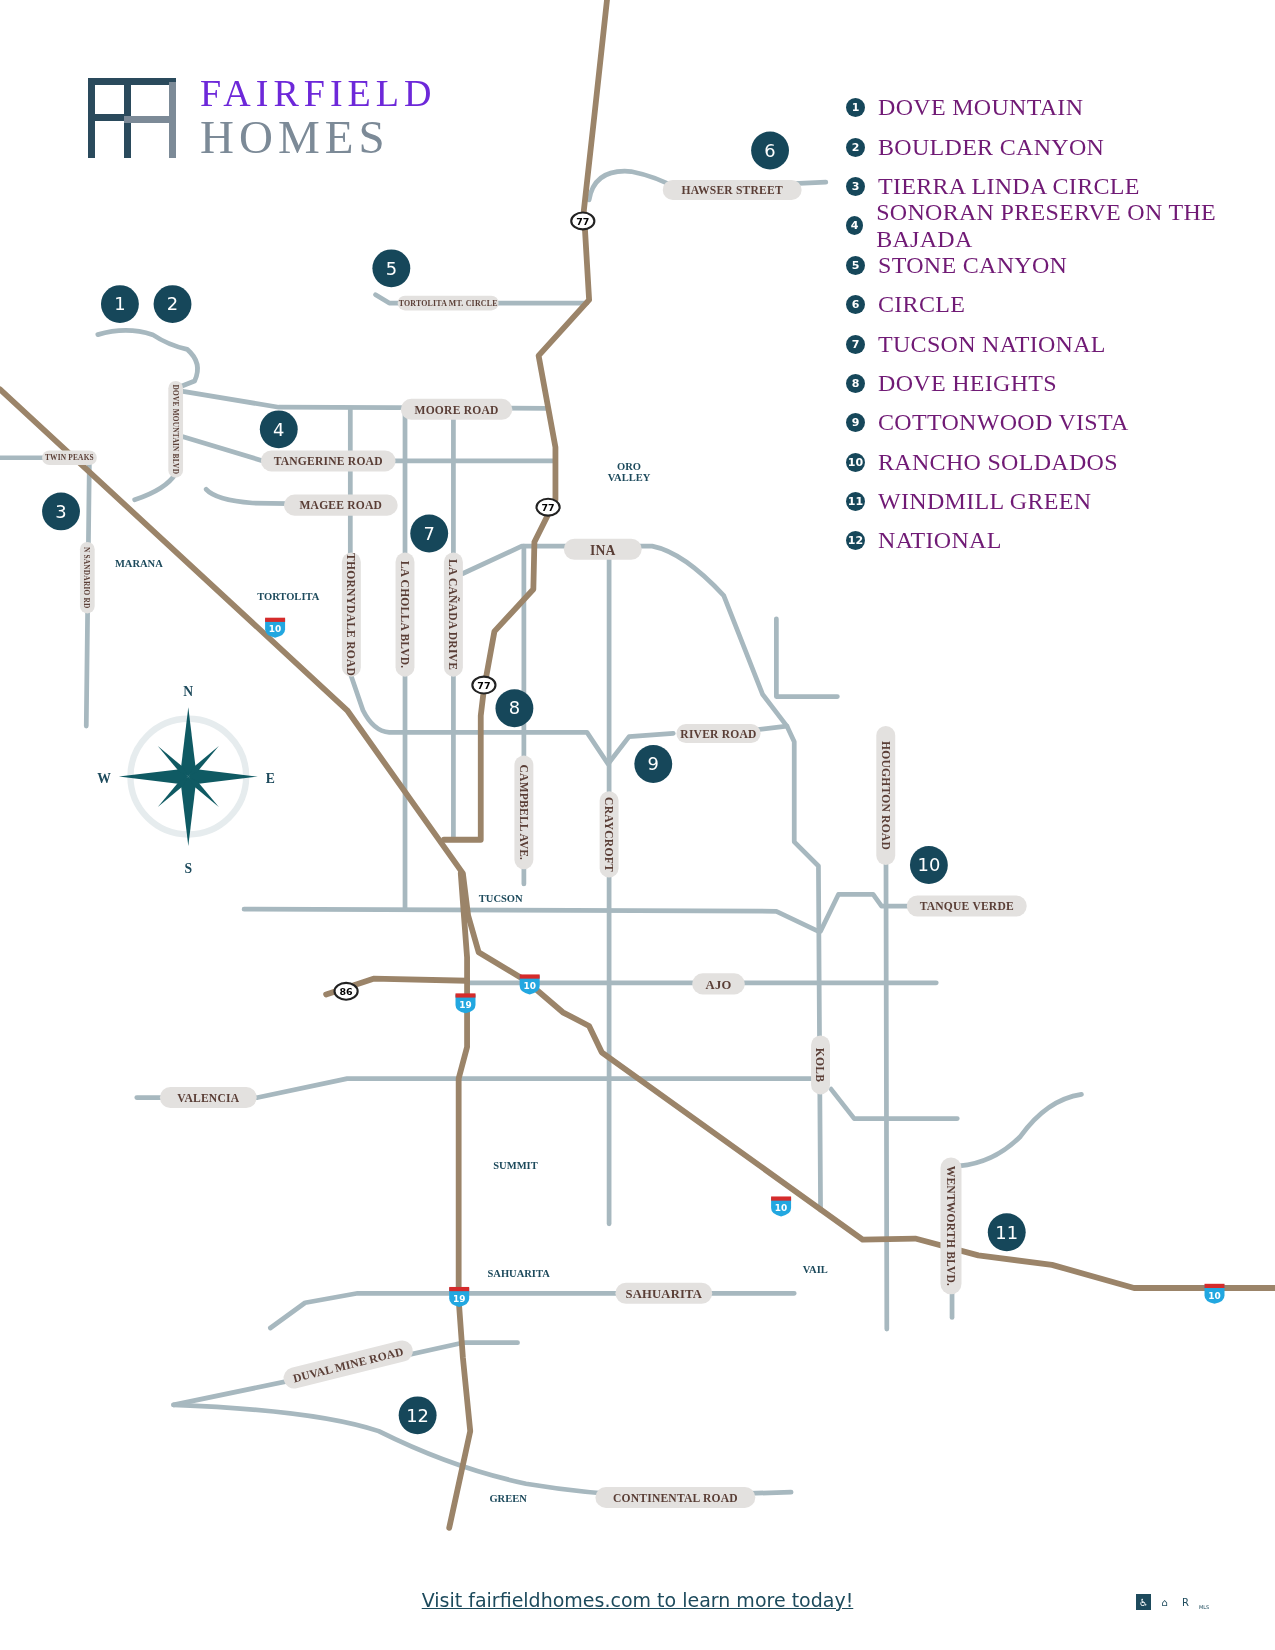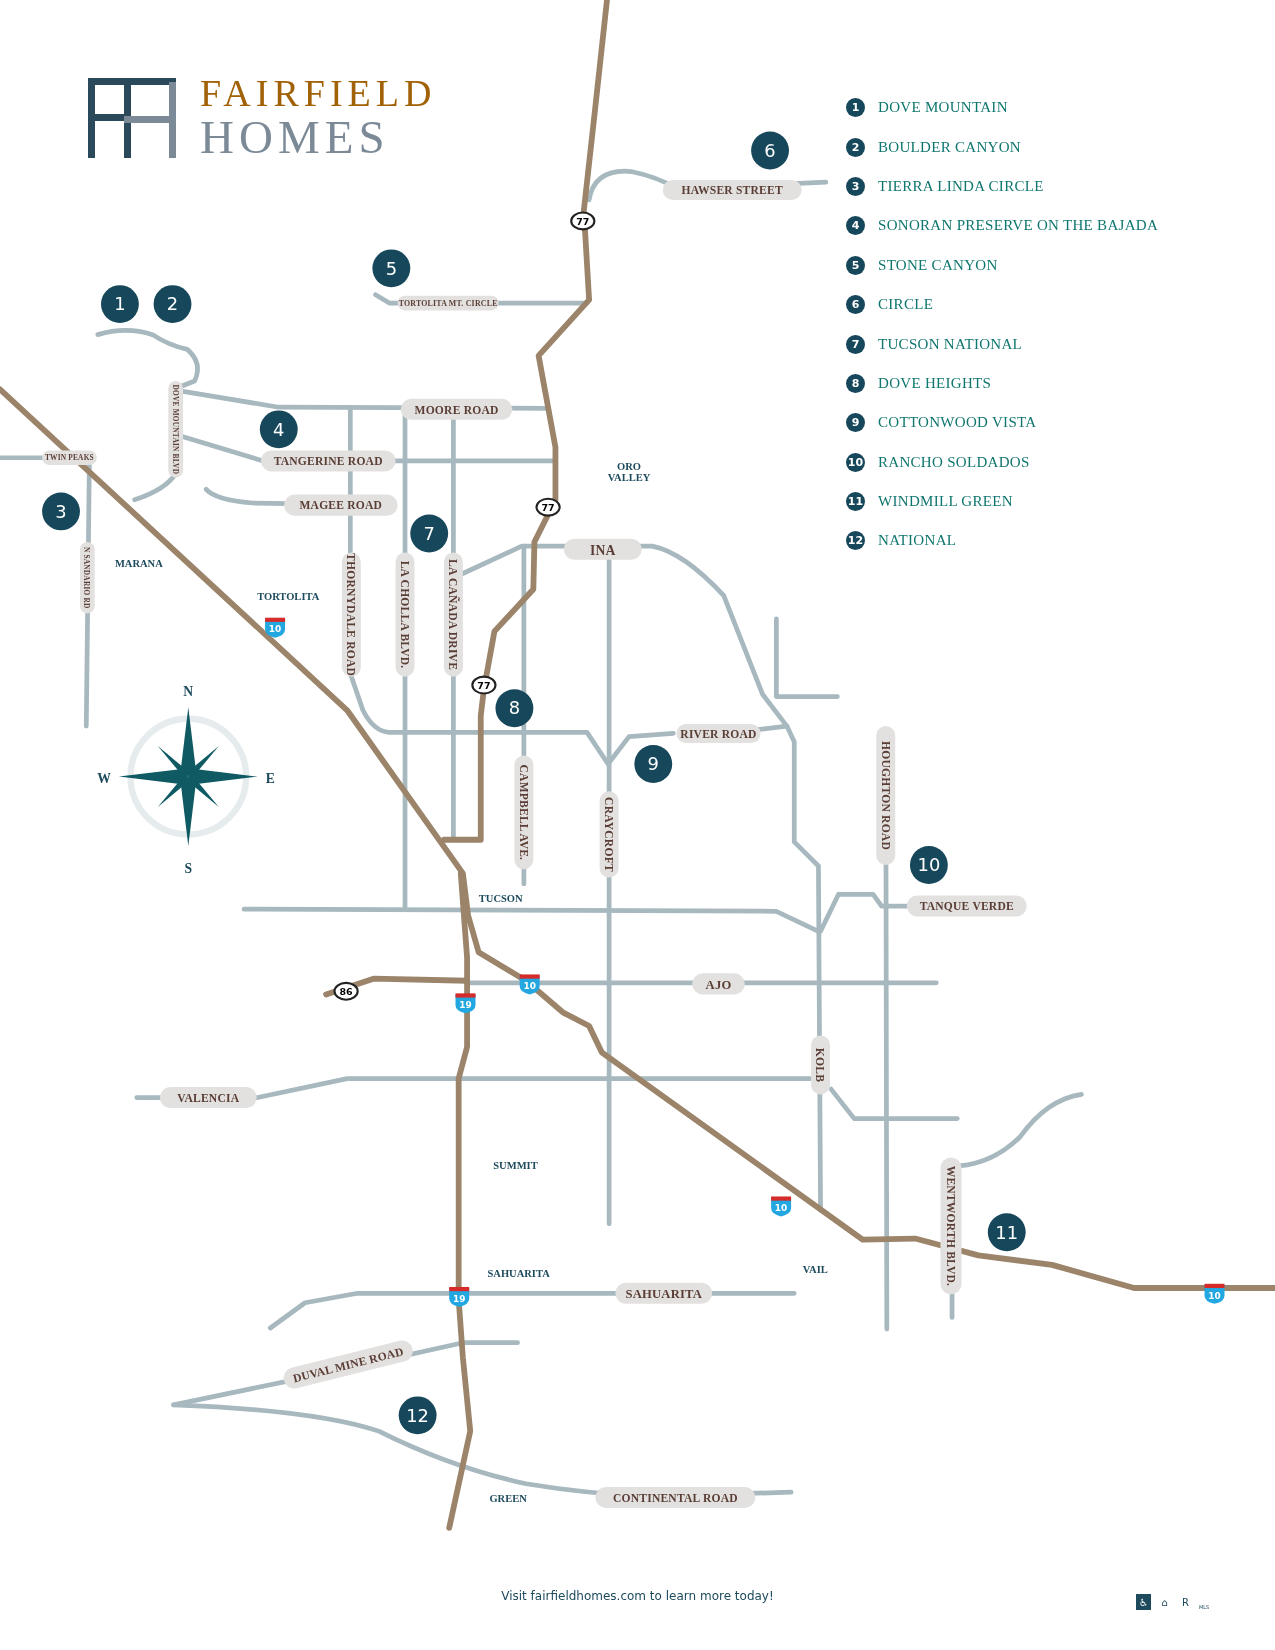--- a/index.html
+++ b/index.html
@@ -8,27 +8,27 @@
   .road{fill:none;stroke:#a7b8bf;stroke-width:4.5;stroke-linecap:round;stroke-linejoin:round;}
   .hwy{fill:none;stroke:#9b8469;stroke-width:5.5;stroke-linecap:round;stroke-linejoin:round;}
   .pill{fill:#e3e1df;}
   .rtext{font-family:"Liberation Serif",serif;font-weight:bold;fill:#5a3e36;font-size:11px;letter-spacing:0.2px;}
   .ctext{font-family:"Liberation Serif",serif;font-weight:bold;fill:#1d4a5c;font-size:10px;}
   .marker circle{fill:#16475a;}
   .marker text{font-family:"DejaVu Sans",sans-serif;fill:#fff;font-size:17px;text-anchor:middle;}
   .legend{position:absolute;left:846px;top:88px;}
   .legend-item{display:flex;align-items:center;height:39.4px;}
   .legend-num{width:19px;height:19px;border-radius:50%;background:#16475a;color:#fff;font-family:"DejaVu Sans",sans-serif;font-size:11px;display:flex;align-items:center;justify-content:center;margin-right:13px;font-weight:bold;}
-  .legend-label{font-family:"Liberation Serif",serif;font-size:15px;color:#0f766e;letter-spacing:0.3px;}
+  .legend-label{font-family:"Liberation Serif",serif;font-size:24px;color:#701a75;letter-spacing:0.3px;}
   .logo{position:absolute;left:86px;top:74px;display:flex;align-items:center;}
   .logo-mark{position:relative;width:92px;height:80px;}
   .logo-words{margin-left:22px;font-family:"Liberation Serif",serif;line-height:1;}
-  .logo-w1{font-size:38px;letter-spacing:5px;color:#a16207;}
+  .logo-w1{font-size:38px;letter-spacing:5px;color:#6d28d9;}
   .logo-w2{font-size:47px;letter-spacing:5px;color:#7c8a97;margin-top:2px;}
-  .footer{position:absolute;left:0;right:0;top:1589px;text-align:center;font-family:"DejaVu Sans",sans-serif;font-size:12px;color:#1d4a5c;}
+  .footer{position:absolute;left:0;right:0;top:1589px;text-align:center;font-family:"DejaVu Sans",sans-serif;font-size:19px;color:#1d4a5c;text-decoration:underline;}
   .badges{position:absolute;left:1136px;top:1594px;display:flex;gap:6px;align-items:flex-end;}
   .badge{width:15px;height:16px;background:#1d4a5c;color:#fff;font-size:10px;display:flex;align-items:center;justify-content:center;font-family:"DejaVu Sans",sans-serif;}
   .badge.outline{background:#fff;color:#1d4a5c;}
   .badge-small{font-size:5px;color:#1d4a5c;font-family:"DejaVu Sans",sans-serif;}
 </style>
 </head>
 <body>
 
 <div class="logo">
   <div class="logo-mark">

